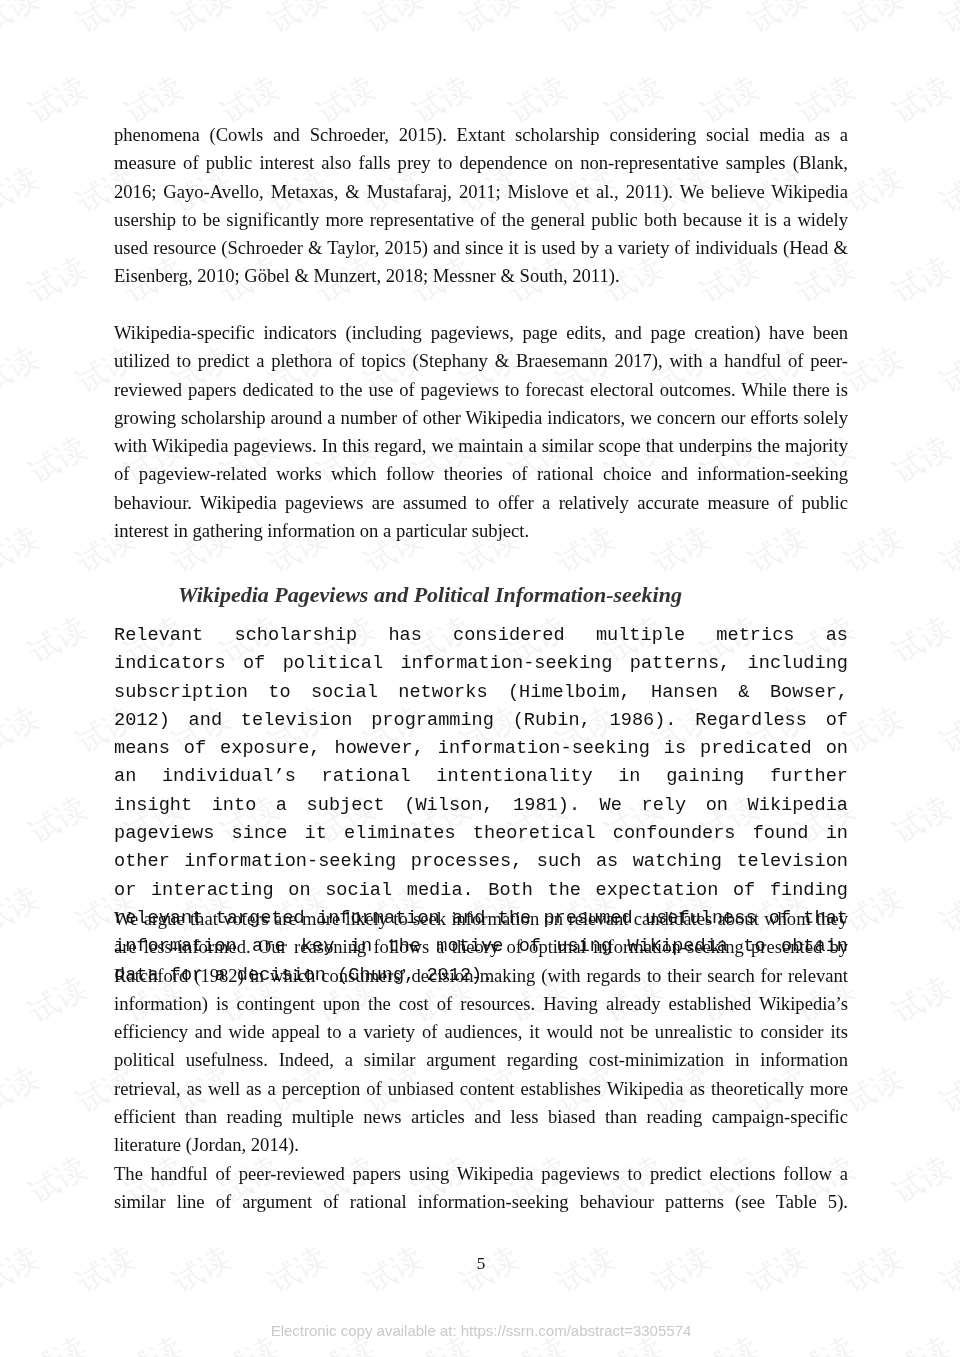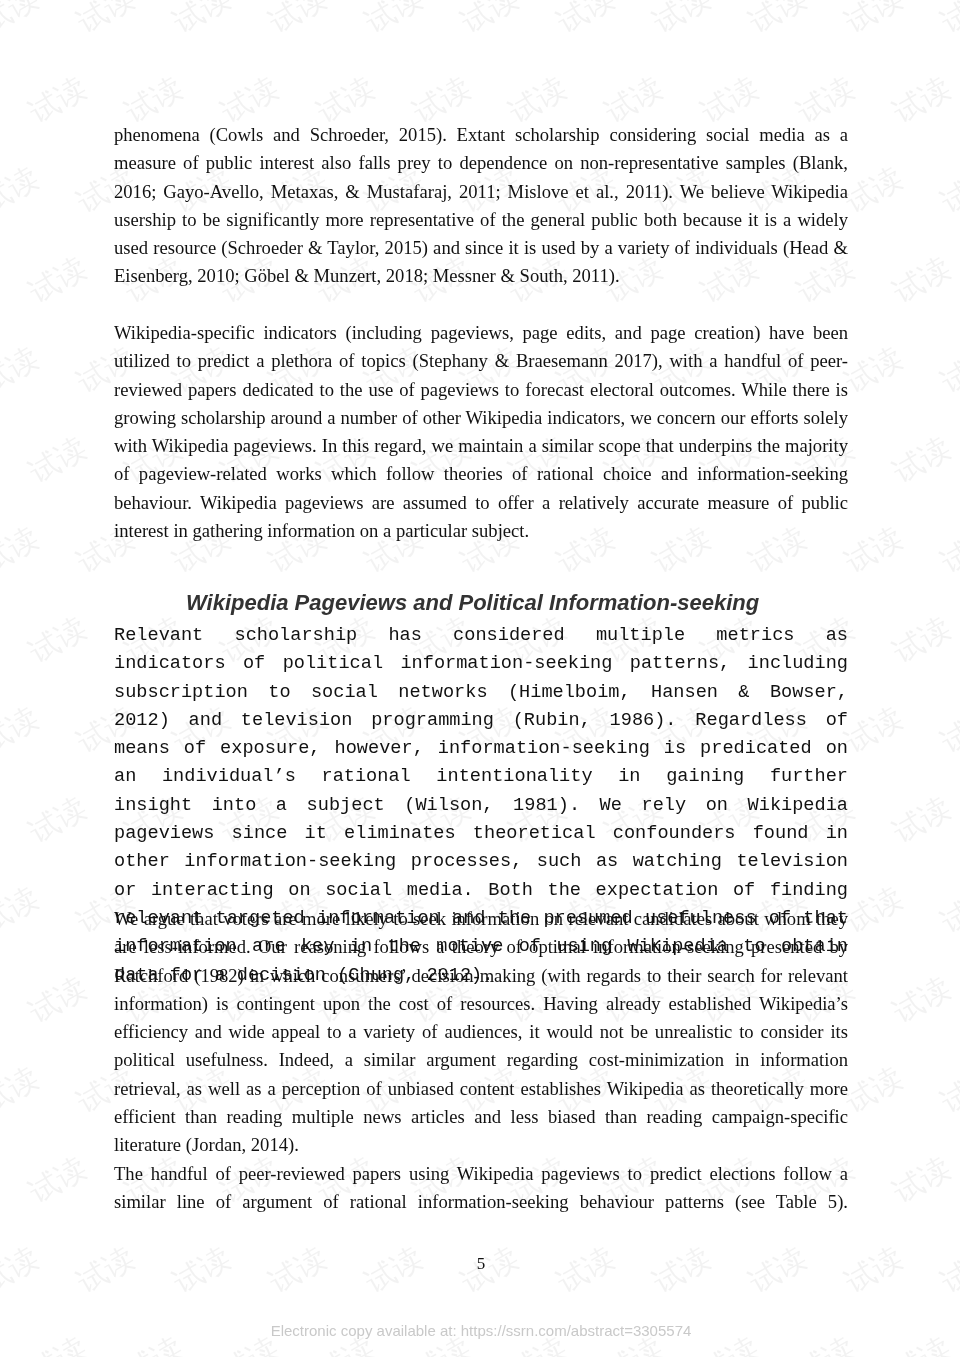--- a/index.html
+++ b/index.html
@@ -9,21 +9,21 @@
   .page { position: absolute; left: 1px; top: 0; width: 960px; height: 1357px; z-index: 1; border-radius: 12px; }
   .para {
     position: absolute; left: 113px; width: 734px;
     font-family: "Liberation Serif", serif; font-size: 18.6px; line-height: 28.3px;
     color: #111; text-align: justify; margin: 0;
   }
   .p1 { top: 121px; }
   .p2 { top: 319px; }
   .heading {
     position: absolute; left: 169px; top: 574px;
-    font-family: Liberation Sans, sans-serif; font-style: italic; font-size: 22px; color: #333; margin: 16px;
+    font-family: Liberation Serif, serif; font-style: italic; font-size: 22px; color: #333; margin: 8px;
   }
   .p3 { top: 622px; font-family: Liberation Mono, monospace; }
   .p4 { top: 905px; }
   .p5 { top: 1160px; text-align-last: justify; }
   .page-number {
     position: absolute; left: 0; width: 960px; top: 1254px; text-align: center;
     font-family: "Liberation Serif", serif; font-size: 17px; color: #111;
   }
   .footer {
     position: absolute; left: 0; width: 960px; top: 1322px; text-align: center;

